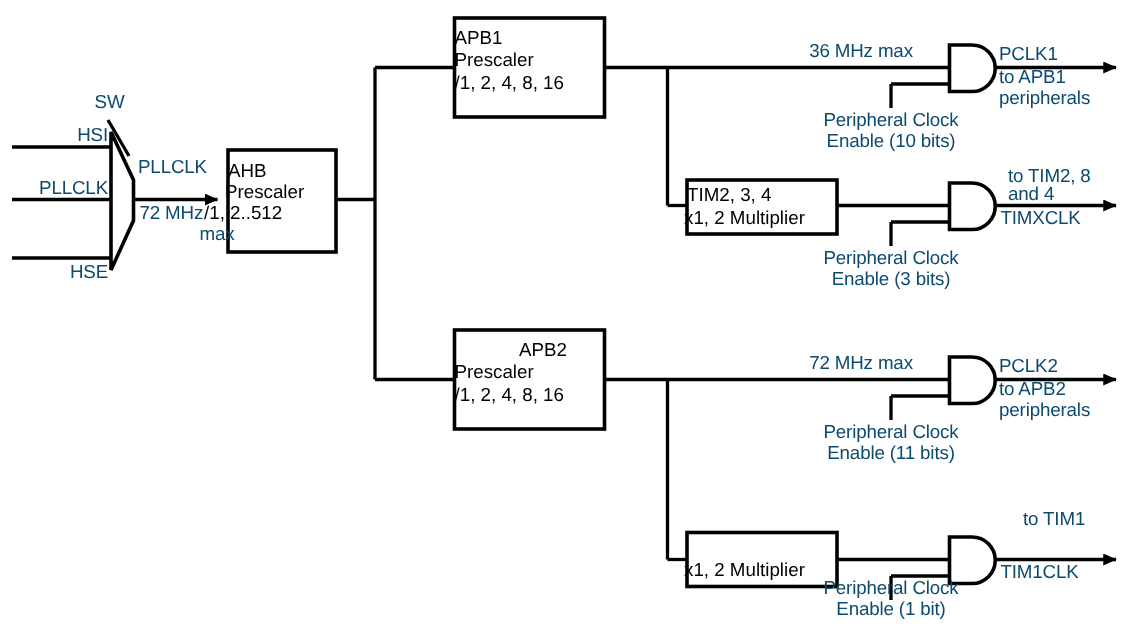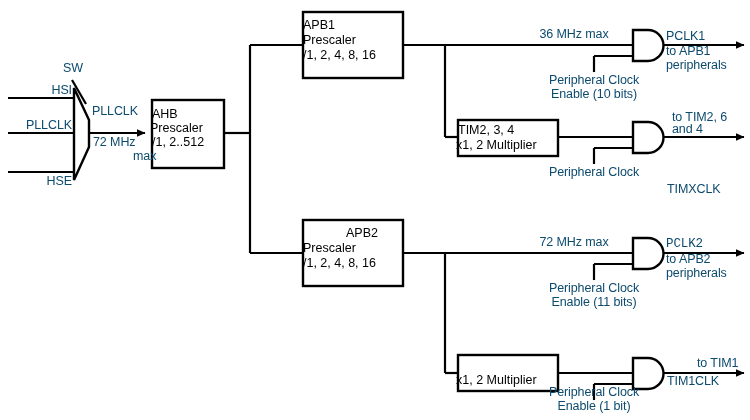--- a/index.html
+++ b/index.html
@@ -120,21 +120,21 @@
   <div class="lbl r" style="left:8px; top:119px; width:64px;">PLLCLK</div>
   <div class="lbl r" style="left:16px; top:175px; width:56px;">HSE</div>
 
   <div class="lbl c" style="left:57px; top:62px; width:32px;">SW</div>
   <div class="lbl" style="left:92px; top:105px;">PLLCLK</div>
   <div class="lbl" style="left:93px; top:136px;">72 MHz</div>
   <div class="lbl" style="left:85px; top:150px;padding-left:48px;">max</div>
 
   <div class="box-text" style="left:152px; top:107px; width:56px;">AHB</div>
   <div class="box-text" style="left:150px; top:121px; width:76px;">Prescaler</div>
-  <div class="box-text" style="left:152px; top:135px; width:72px;">/1, 2..512</div>
+  <div class="box-text" style="left:136px; top:135px; width:72px;">/1, 2..512</div>
 
   <div class="box-text" style="left:303px; top:18px; width:100px;">APB1</div>
   <div class="box-text" style="left:303px; top:33px; width:100px;">Prescaler</div>
   <div class="box-text" style="left:303px; top:48px; width:100px;">/1, 2, 4, 8, 16</div>
 
   <div class="box-text" style="left:303px; top:226px; width:100px;padding-left:43px;">APB2</div>
   <div class="box-text" style="left:303px; top:241px; width:100px;">Prescaler</div>
   <div class="box-text" style="left:303px; top:256px; width:100px;">/1, 2, 4, 8, 16</div>
 
   <div class="box-text" style="left:458px; top:123px; width:100px;">TIM2, 3, 4</div>
@@ -143,29 +143,30 @@
   <div class="box-text" style="left:456px; top:373px; width:104px;">x1, 2 Multiplier</div>
 
   <div class="lbl c" style="left:519px; top:28px; width:110px;">36 MHz max</div>
   <div class="lbl c" style="left:528px; top:74px; width:132px;">Peripheral Clock</div>
   <div class="lbl c" style="left:528px; top:88px; width:132px;">Enable (10 bits)</div>
   <div class="lbl" style="left:666px; top:30px;">PCLK1</div>
   <div class="lbl" style="left:666px; top:45px;">to APB1</div>
   <div class="lbl" style="left:666px; top:59px;">peripherals</div>
 
   <div class="lbl c" style="left:528px; top:166px; width:132px;">Peripheral Clock</div>
-  <div class="lbl" style="left:672px; top:111px;">to TIM2, 6</div>
+  <div class="lbl c" style="left:528px; top:180px; width:132px;">Enable (3 bits)</div>
+  <div class="lbl" style="left:672px; top:111px;">to TIM2, 8</div>
   <div class="lbl" style="left:672px; top:123px;">and 4</div>
-  <div class="lbl" style="left:667px; top:139px;margin-top:44px;">TIMXCLK</div>
+  <div class="lbl" style="left:667px; top:139px;">TIMXCLK</div>
 
   <div class="lbl c" style="left:519px; top:236px; width:110px;">72 MHz max</div>
   <div class="lbl c" style="left:528px; top:282px; width:132px;">Peripheral Clock</div>
   <div class="lbl c" style="left:528px; top:296px; width:132px;">Enable (11 bits)</div>
-  <div class="lbl" style="left:666px; top:238px;font-family:Liberation Mono, monospace;">PCLK2</div>
+  <div class="lbl" style="left:666px; top:238px;">PCLK2</div>
   <div class="lbl" style="left:666px; top:253px;">to APB2</div>
   <div class="lbl" style="left:666px; top:267px;">peripherals</div>
 
   <div class="lbl c" style="left:528px; top:386px; width:132px;">Peripheral Clock</div>
   <div class="lbl c" style="left:528px; top:400px; width:132px;">Enable (1 bit)</div>
-  <div class="lbl" style="left:682px; top:357px;margin-left:15px;">to TIM1</div>
+  <div class="lbl" style="left:682px; top:340px;">to TIM1</div>
   <div class="lbl" style="left:667px; top:375px;">TIM1CLK</div>
 
 </div>
 
 </body></html>

